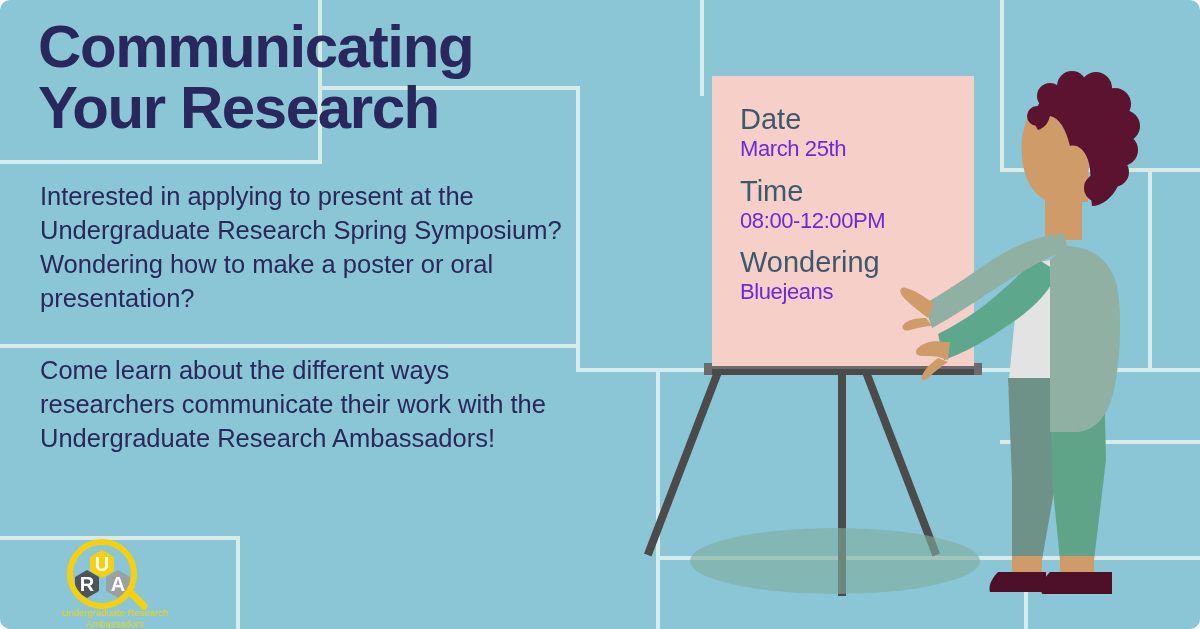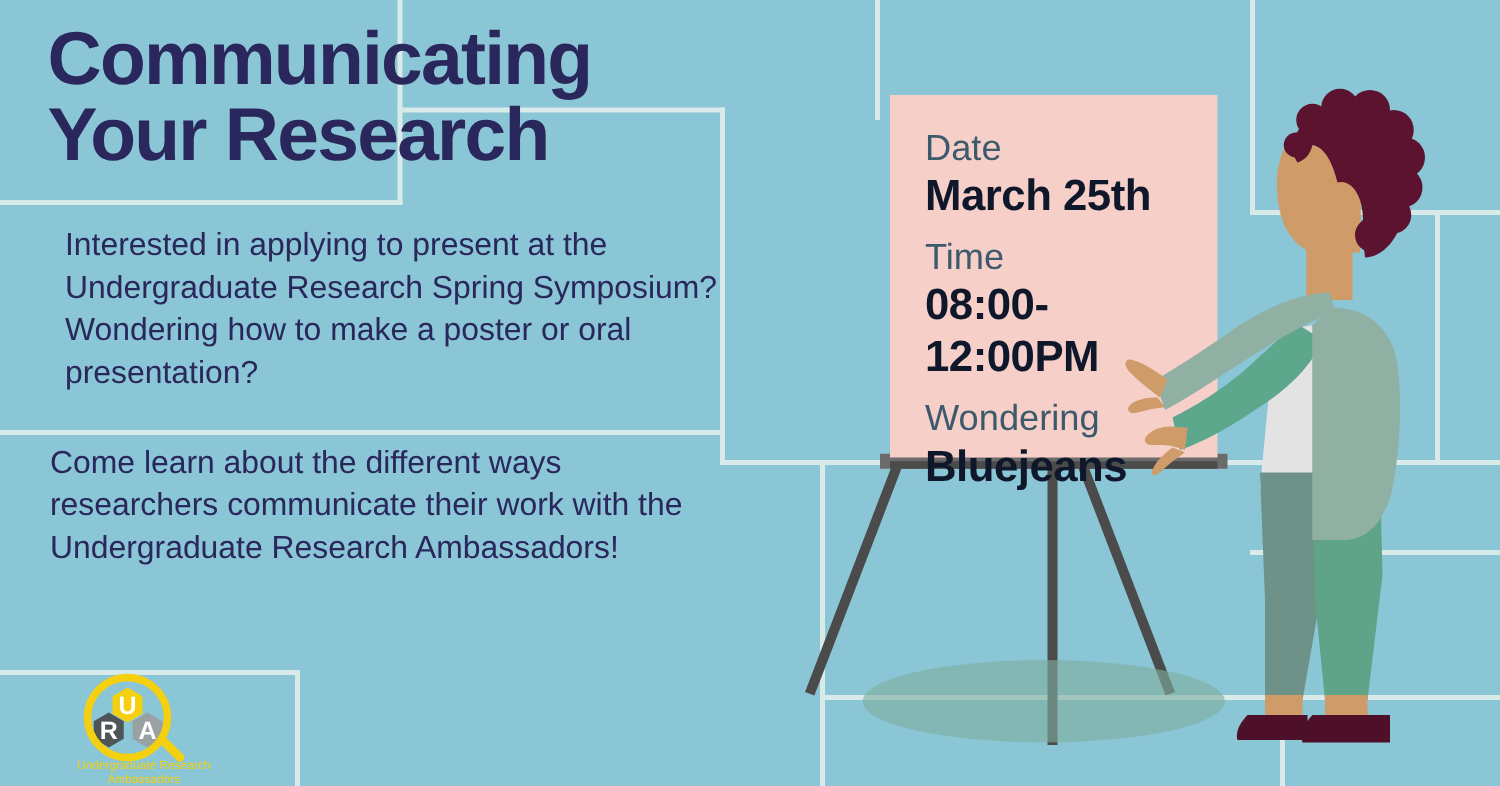--- a/index.html
+++ b/index.html
@@ -8,20 +8,21 @@
     padding: 0;
     background: #ffffff;
   }
   .poster-canvas {
     position: relative;
     width: 1200px;
     height: 629px;
     overflow: hidden;
     background: #8ac6d6;
     font-family: "Liberation Sans", sans-serif;
+    border-radius: 10px;
   }
 
   
   .grid-layer {
     position: absolute;
     inset: 0;
     pointer-events: none;
   }
   .gline {
     position: absolute;
@@ -45,21 +46,21 @@
   }
   .body-block {
     position: absolute;
     left: 40px;
     color: #2a275c;
     font-size: 25.5px;
     line-height: 1.33;
     width: 540px;
     white-space: pre-line;
   }
-  .body-1 { top: 180px; margin-left: 12px; }
+  .body-1 { top: 180px; }
   .body-2 { top: 354px; width: 545px; }
 
   
   .logo {
     position: absolute;
     left: 50px;
     top: 532px;
     width: 130px;
     height: 94px;
   }
@@ -81,24 +82,24 @@
     color: #1d4359;
   }
   .field { margin-bottom: 11px; }
   .field-label {
     font-size: 29px;
     line-height: 1.18;
     color: #3d5a6c;
     font-weight: normal;
   }
   .field-value {
-    font-size: 35px;
+    font-size: 22px;
     line-height: 1.2;
-    font-weight: bold;
-    color: #0f172a;
+    font-weight: normal;
+    color: #6d28d9;
     letter-spacing: -0.4px;
   }
 
   .easel-tray {
     position: absolute;
     left: 704px;
     top: 363px;
     width: 278px;
     height: 12px;
     background: #6b6b6b;

